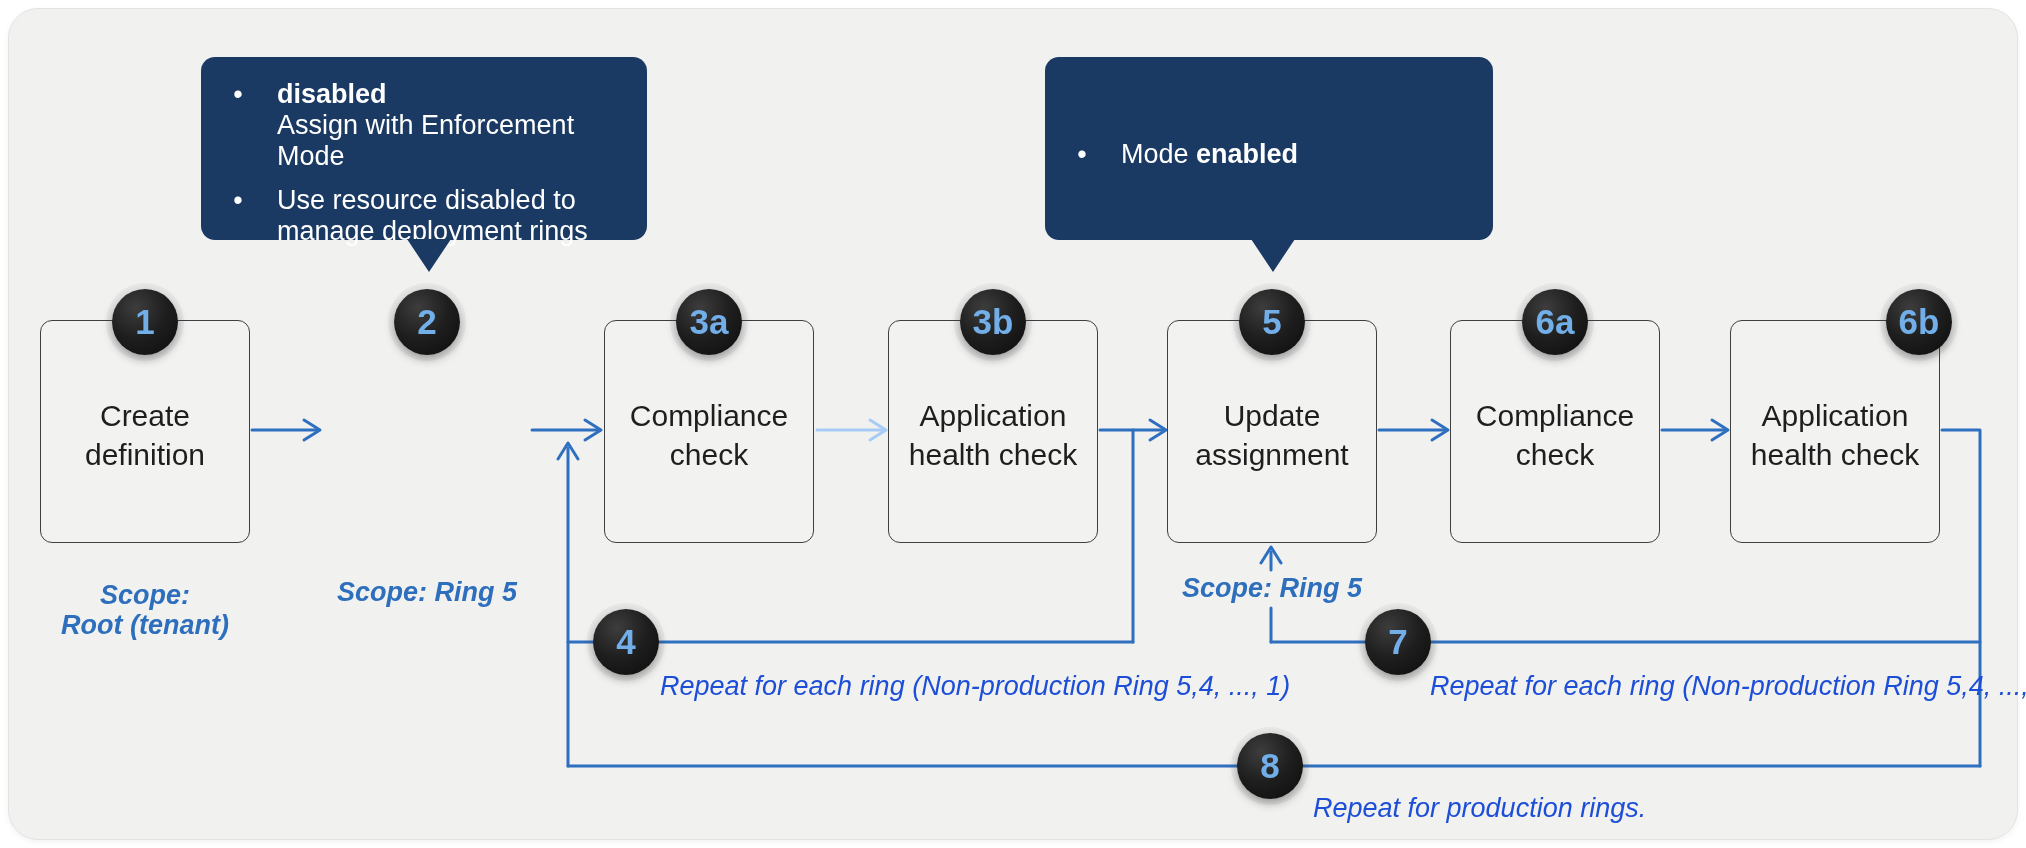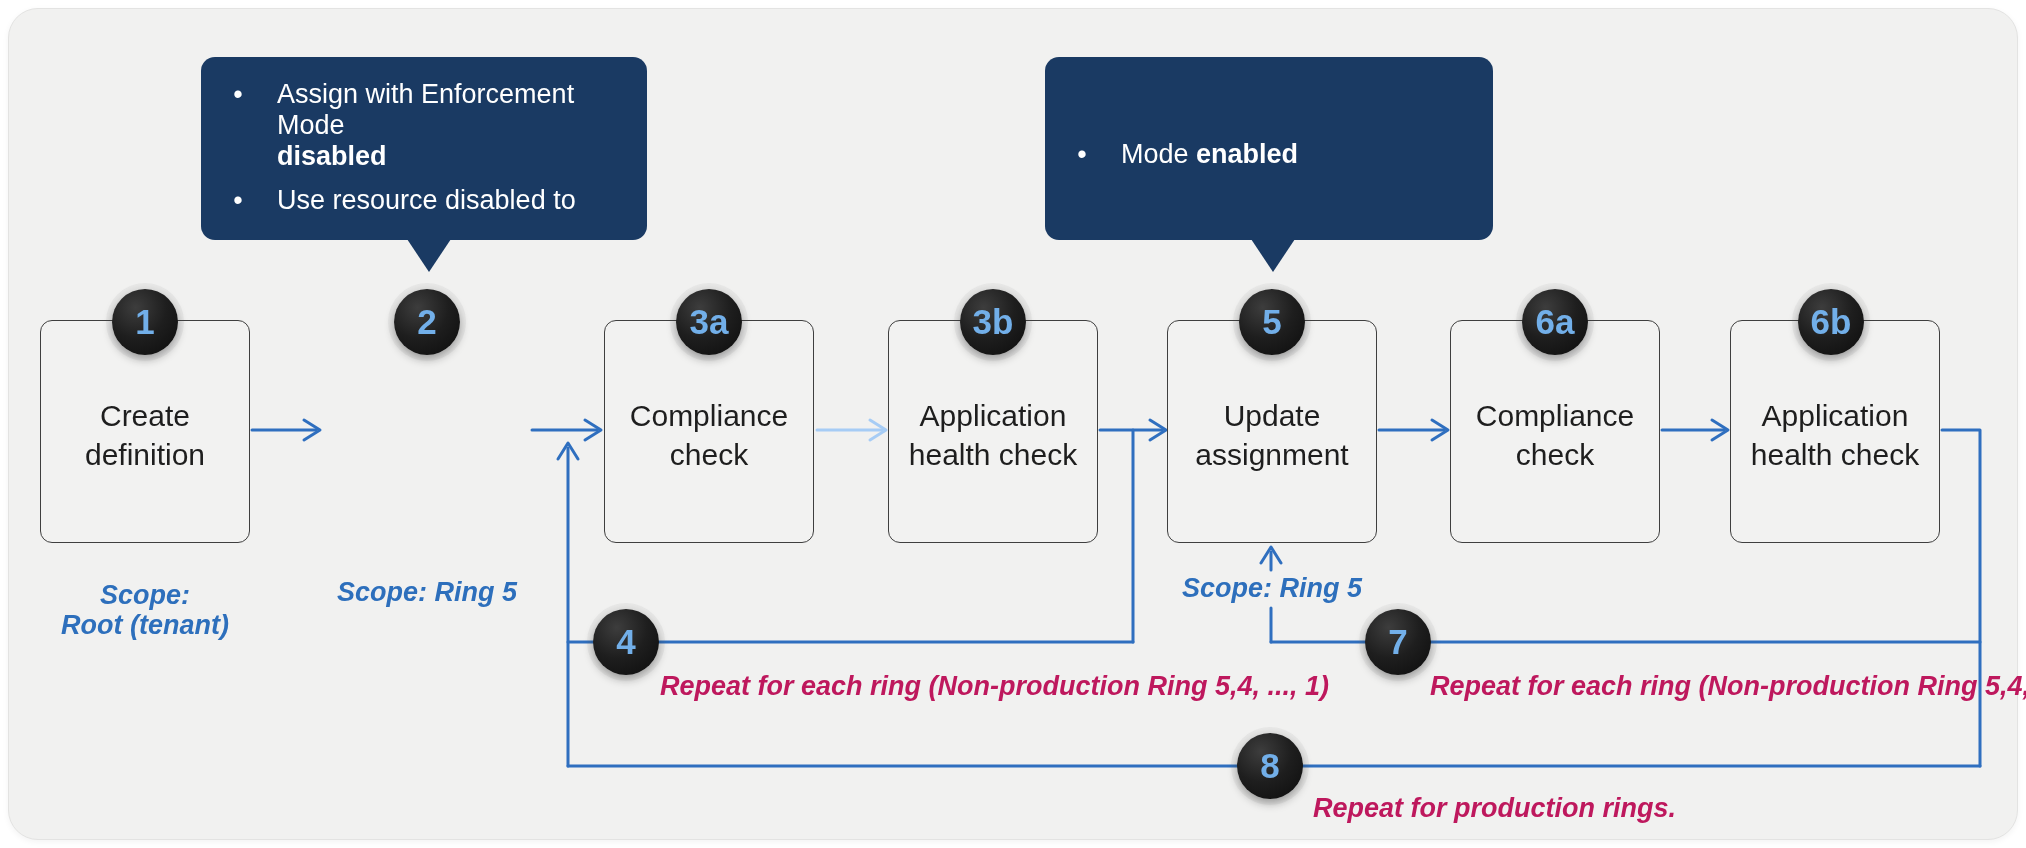--- a/index.html
+++ b/index.html
@@ -39,37 +39,37 @@
     position: absolute; width: 66px; height: 66px; border-radius: 50%;
     background: radial-gradient(circle at 36% 28%, #3d3d3d 0%, #1e1e1e 48%, #0c0c0c 100%);
     color: #72afe9; font-size: 35px; font-weight: bold;
     display: flex; align-items: center; justify-content: center;
     z-index: 3;
     box-shadow: 0 4px 10px rgba(30,30,30,0.40), 0 0 0 6px rgba(120,120,120,0.07);
   }
   .b1 { left: 112px; top: 289px; }  .b2 { left: 394px; top: 289px; }
   .b3a { left: 676px; top: 289px; } .b3b { left: 960px; top: 289px; }
   .b5 { left: 1239px; top: 289px; } .b6a { left: 1522px; top: 289px; }
-  .b6b { left: 1798px; top: 289px; }
+  .b6b { left: 1886px; top: 289px; }
   .b4 { left: 593px; top: 609px; }  .b7 { left: 1365px; top: 609px; }
   .b8 { left: 1237px; top: 733px; }
 
   
   .scope {
     position: absolute; z-index: 2; color: #2d6fbc; font-size: 27px;
     font-weight: bold; font-style: italic; text-align: center;
     white-space: pre-line; line-height: 30px;
   }
   .s1 { left: 0px;    top: 580px; width: 290px; }
   .s2 { left: 322px;  top: 577px; width: 210px; }
   .s5 { left: 1167px; top: 573px; width: 210px; }
 
   .loop-label {
-    position: absolute; z-index: 2; color: #be185d; font-size: 27px;
-    font-weight: bold; font-style: italic; white-space: nowrap;
+    position: absolute; z-index: 2; color: #1d4ed8; font-size: 27px;
+    font-weight: normal; font-style: italic; white-space: nowrap;
   }
   .l4 { left: 660px;  top: 671px; }
   .l7 { left: 1430px; top: 671px; }
   .l8 { left: 1313px; top: 793px; text-align: right; }
 
   
   .callout {
     position: absolute; top: 57px; height: 183px; background: #1a3a63;
     border-radius: 14px; z-index: 3; color: #ffffff; font-size: 27px;
     box-sizing: border-box;
@@ -129,28 +129,29 @@
 
       <path d="M817 430 H882"></path>
       <path d="M870 420 L886 430 L870 440"></path>
     </g>
   </svg>
 
   <div class="callout c1">
     <div class="bi">
       <span class="dot">•</span>
       <div>
+        <div class="cl"><span></span><b>disabled</b></div>
         <div class="cl"><span>Assign with Enforcement Mode</span><b></b></div>
-        <div class="cl"><span></span><b>disabled</b></div>
       </div>
     </div>
     <div class="bi">
       <span class="dot">•</span>
       <div>
         <div class="cl"><span>Use resource disabled to</span><b></b></div>
+        <div class="cl"><span>manage deployment rings</span><b></b></div>
       </div>
     </div>
     <div class="tail"></div>
   </div>
 
   <div class="callout c2">
     <div class="bi" style="margin-bottom:0">
       <span class="dot">•</span>
       <div>
         <div class="cl"><span>Mode </span><b>enabled</b></div>

